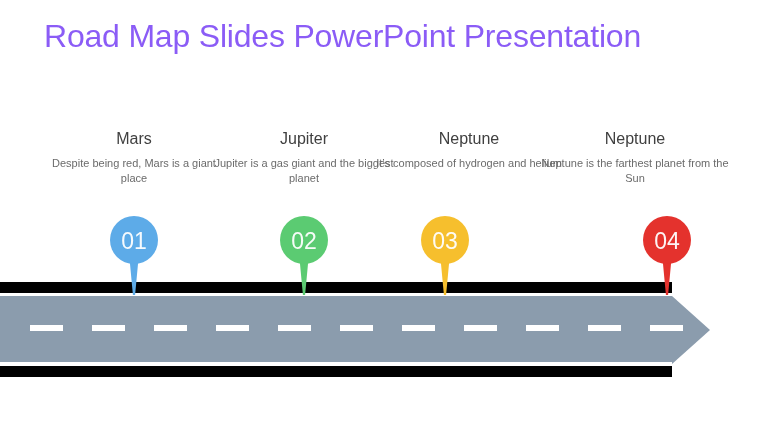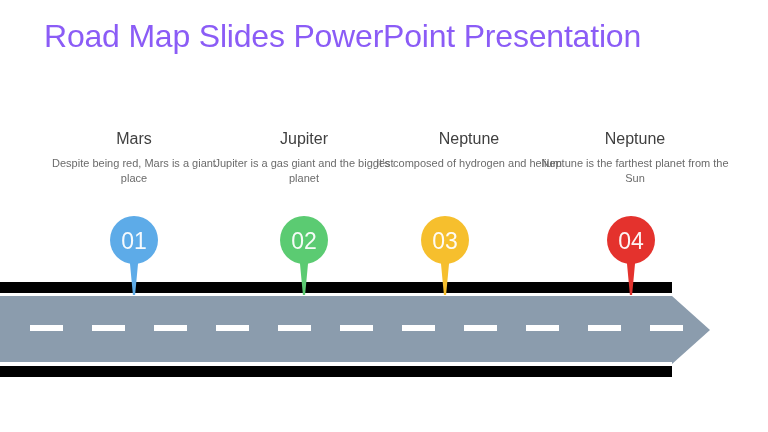--- a/index.html
+++ b/index.html
@@ -159,21 +159,21 @@
         </svg>
         <div class="pin-number">02</div>
       </div>
       <div class="pin" style="left: 420px; top: 215px;">
         <svg width="50" height="80" viewBox="0 0 50 80">
           <polygon points="20,38 30,38 25.6,85 24.4,85" fill="#f6bf2d"></polygon>
           <circle cx="25" cy="25" r="24" fill="#f6bf2d"></circle>
         </svg>
         <div class="pin-number">03</div>
       </div>
-      <div class="pin" style="left: 606px; top: 215px;">
+      <div class="pin" style="left: 642px; top: 215px;">
         <svg width="50" height="80" viewBox="0 0 50 80">
           <polygon points="20,38 30,38 25.6,85 24.4,85" fill="#e4322d"></polygon>
           <circle cx="25" cy="25" r="24" fill="#e4322d"></circle>
         </svg>
         <div class="pin-number">04</div>
       </div>
     </div>
 
 </div>
 

